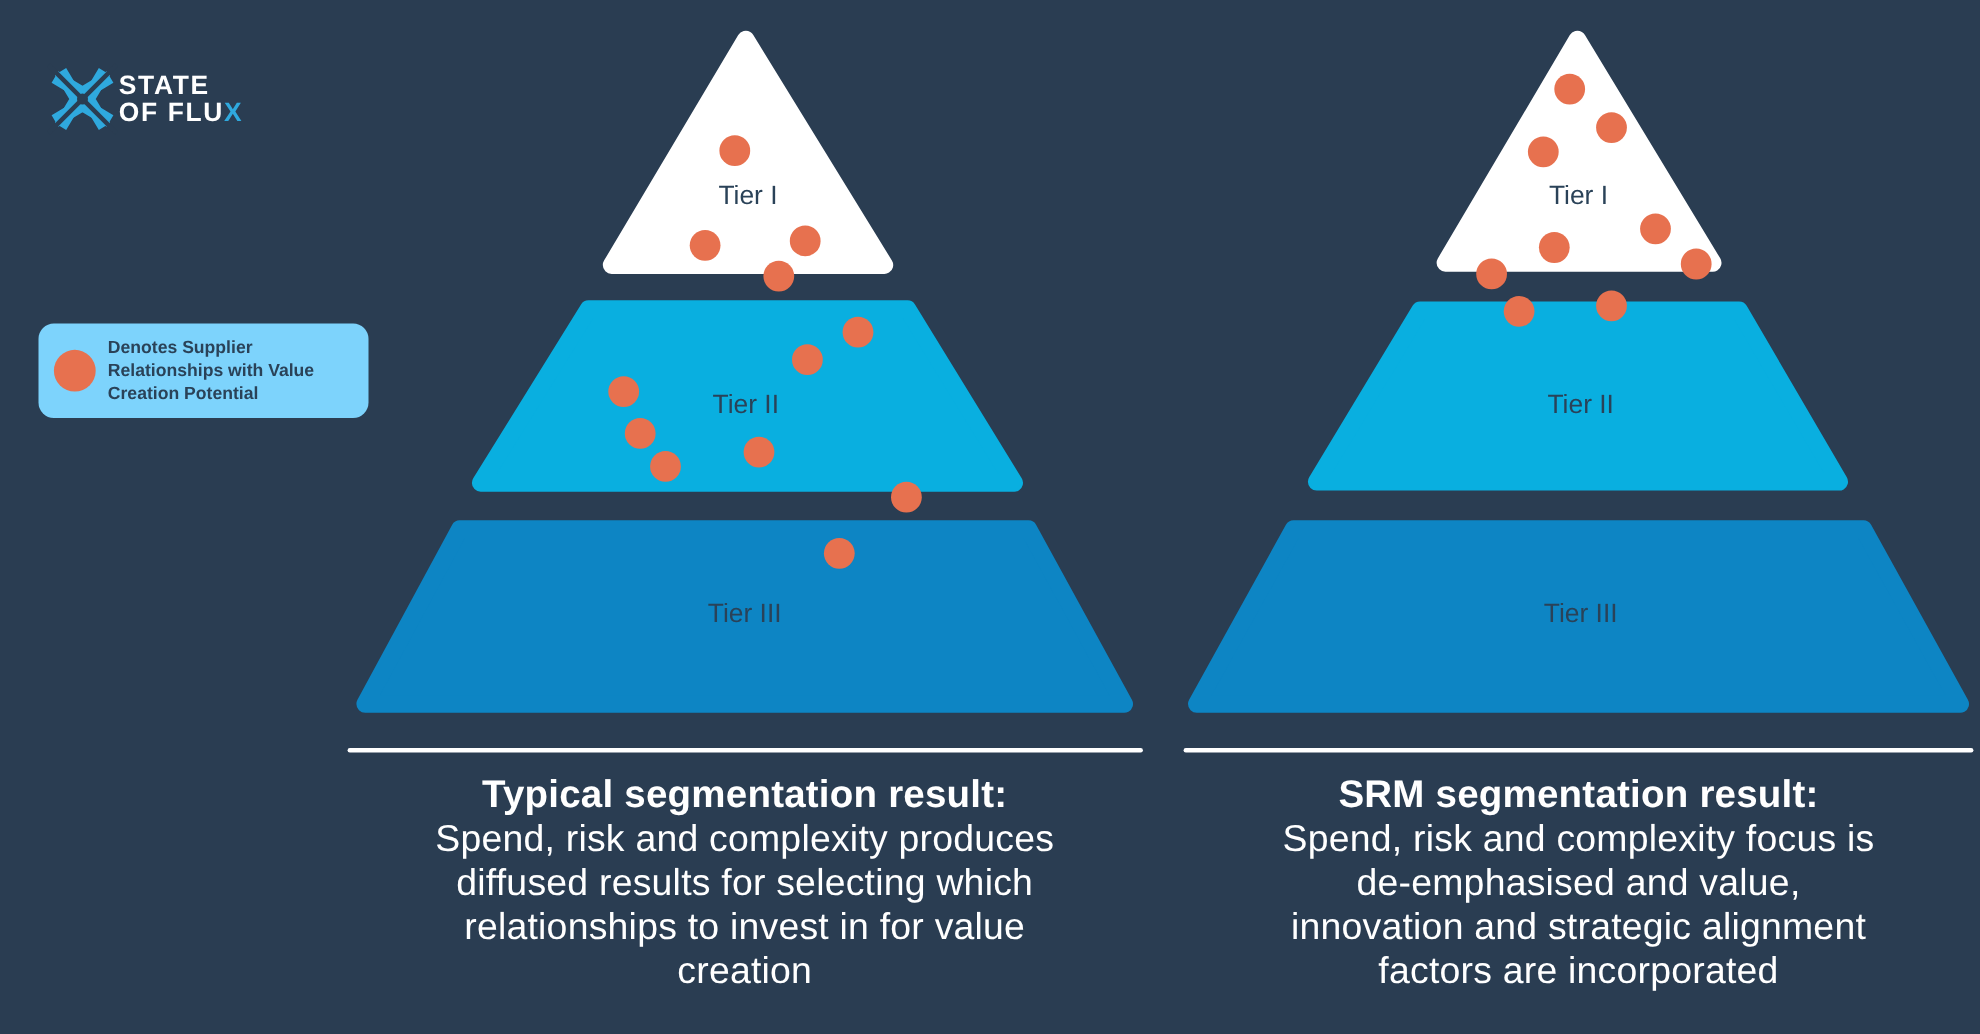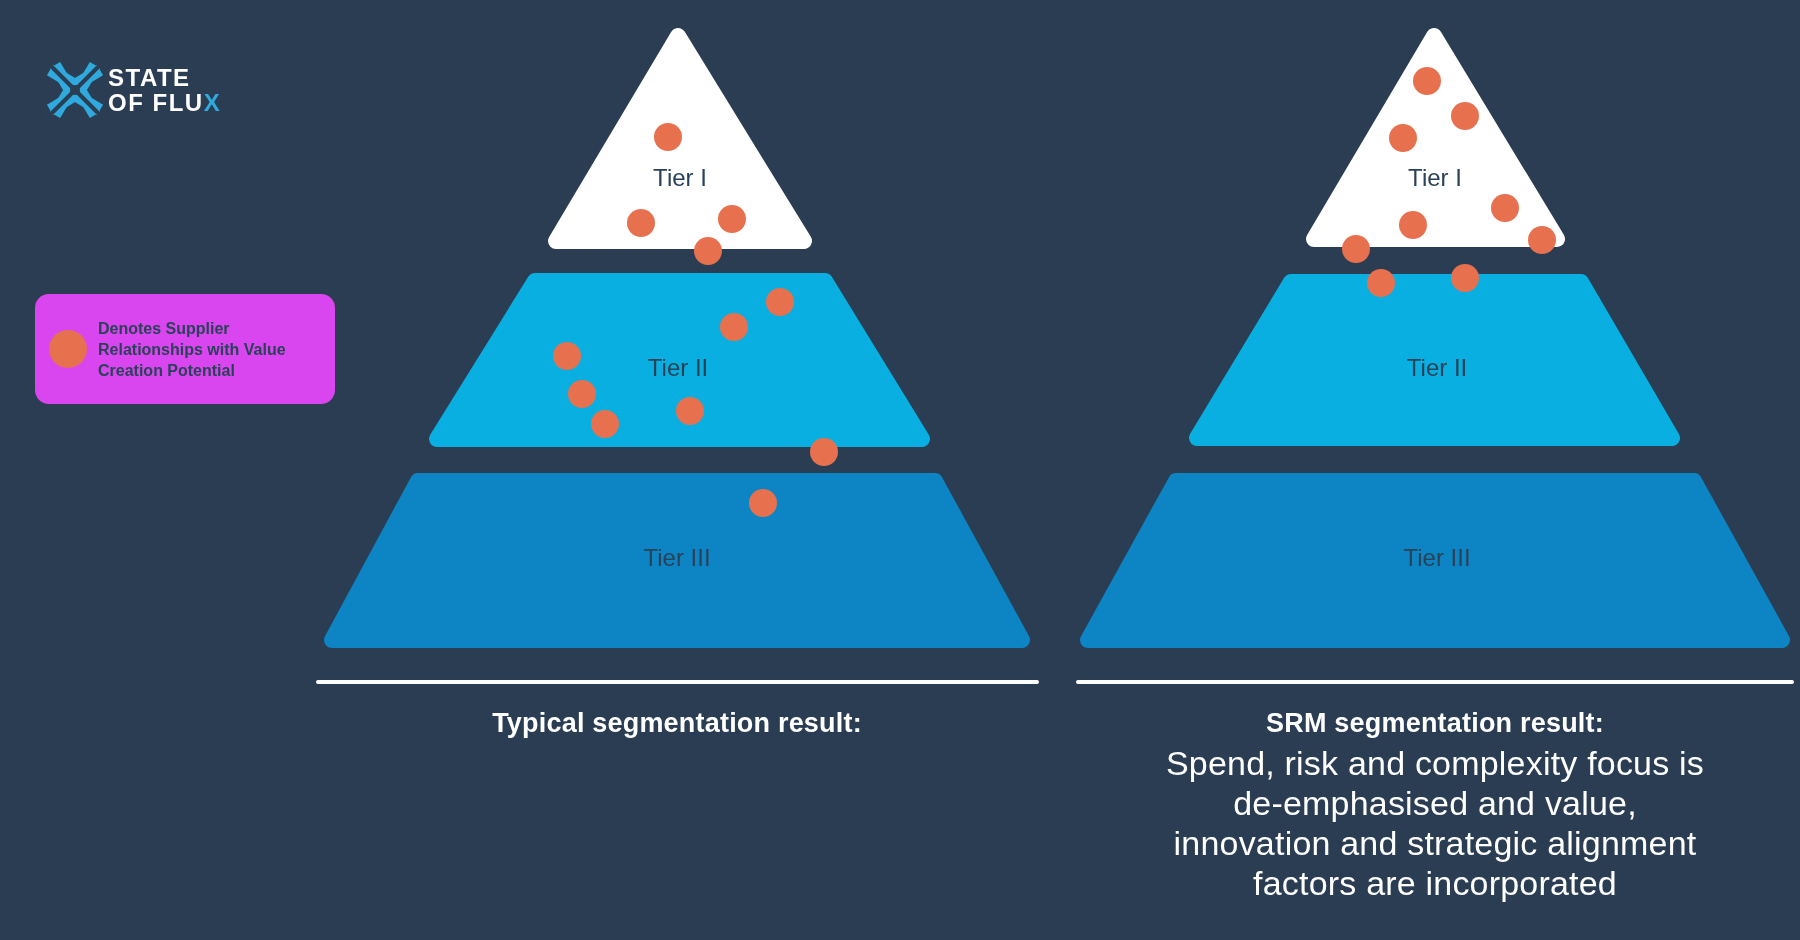--- a/index.html
+++ b/index.html
@@ -10,21 +10,21 @@
   }
   .abs{position:absolute;}
 
   
   #logo{left:42px;top:55px;width:260px;height:70px;display:flex;align-items:center;}
   #logo svg{width:66px;height:66px;display:block;}
   .logo-text{color:#fff;font-weight:bold;font-size:24px;line-height:25px;letter-spacing:1.5px;}
   .logo-accent{color:var(--brand,#2FA9DE);}
 
   
-  #legend{left:35px;top:294px;width:300px;height:110px;background:#d946ef;border-radius:14px;
+  #legend{left:35px;top:294px;width:300px;height:86px;background:#7dd3fc;border-radius:14px;
     display:flex;align-items:center;gap:11px;padding:0 14px;box-sizing:border-box;}
   #legend .dot{width:38px;height:38px;border-radius:50%;background:var(--dot,#E7714F);flex:0 0 auto;}
   #legend .txt{color:var(--tier_label,#2A4258);font-size:16px;line-height:21px;font-weight:bold;white-space:pre-line;}
 
   
   #diagram{left:0;top:0;width:1800px;height:940px;}
   #diagram path{stroke-width:16px;stroke-linejoin:round;}
   #diagram .t1{fill:var(--tier1,#fff);stroke:var(--tier1,#fff);}
   #diagram .t2{fill:var(--tier2,#09AFE0);stroke:var(--tier2,#09AFE0);}
   #diagram .t3{fill:var(--tier3,#0D85C4);stroke:var(--tier3,#0D85C4);}
@@ -34,21 +34,21 @@
     font-size:24px;font-weight:normal;white-space:nowrap;}
 
   
   .separator{height:4px;background:#fff;border-radius:2px;top:680px;}
   #sep-left{left:316px;width:723px;}
   #sep-right{left:1076px;width:718px;}
 
   .caption{top:703px;width:762px;text-align:center;color:#fff;}
   #caption-left{left:296px;}
   #caption-right{left:1054px;}
-  .caption .title{font-size:27px;font-weight:bold;line-height:40px;letter-spacing:.2px;text-align:center;}
+  .caption .title{font-size:35px;font-weight:bold;line-height:40px;letter-spacing:.2px;text-align:center;}
   .caption .body{font-size:34px;line-height:40px;white-space:pre-line;letter-spacing:.2px;}
 </style>
 </head>
 <body>
 
 <div id="logo" class="abs">
   <svg viewBox="0 0 66 66">
     <g stroke="#2FA9DE" stroke-width="12" fill="none" stroke-linejoin="round" stroke-linecap="butt" class="logo-arms">
       <path d="M8 13 L33 28 L58 13"></path>
       <path d="M8 53 L33 38 L58 53"></path>
@@ -117,20 +117,24 @@
 <div class="tier-label abs" style="left:677px;top:558px">Tier III</div>
 <div class="tier-label abs" style="left:1435px;top:178px">Tier I</div>
 <div class="tier-label abs" style="left:1437px;top:368px">Tier II</div>
 <div class="tier-label abs" style="left:1437px;top:558px">Tier III</div>
 
 <div id="sep-left" class="separator abs"></div>
 <div id="sep-right" class="separator abs"></div>
 
 <div id="caption-left" class="caption abs">
   <div class="title">Typical segmentation result:</div>
+  <div class="body">Spend, risk and complexity produces
+diffused results for selecting which
+relationships to invest in for value
+creation</div>
 </div>
 <div id="caption-right" class="caption abs">
   <div class="title">SRM segmentation result:</div>
   <div class="body">Spend, risk and complexity focus is
 de-emphasised and value,
 innovation and strategic alignment
 factors are incorporated</div>
 </div>
 
 </body></html>

